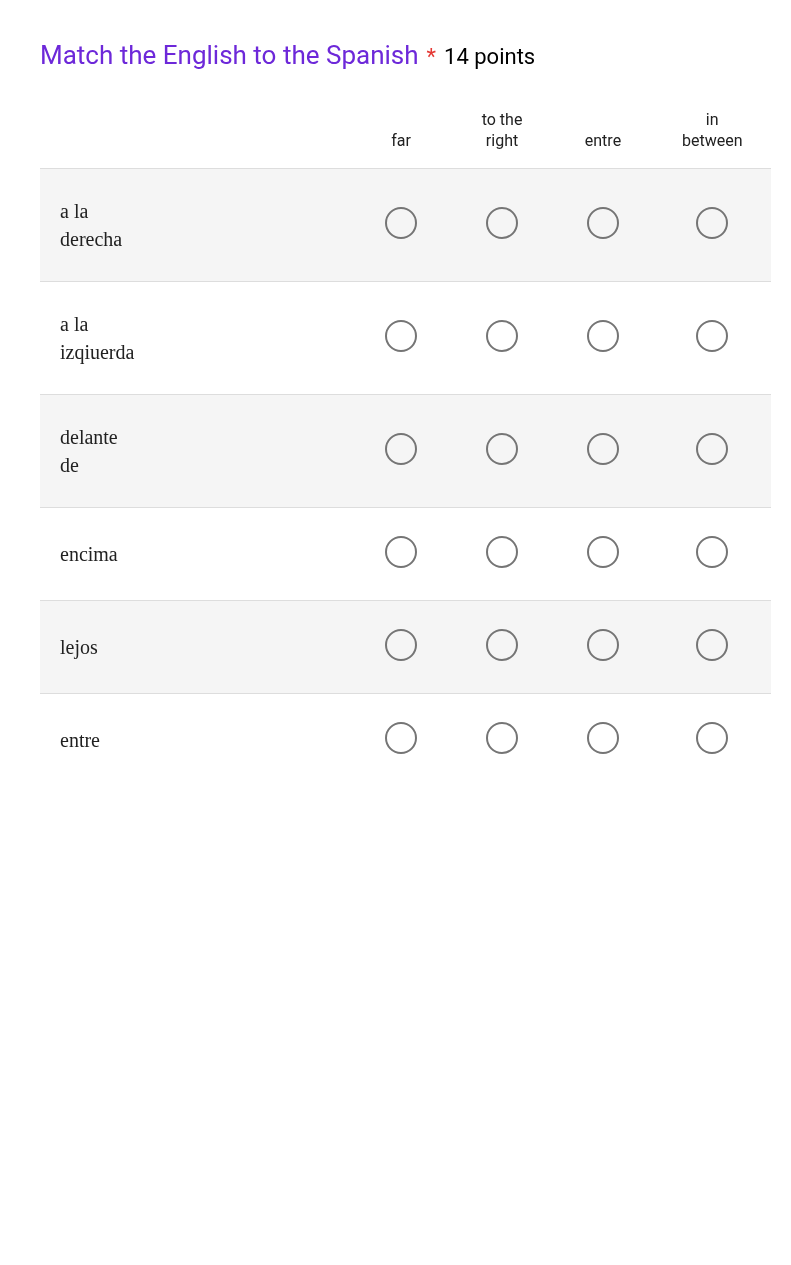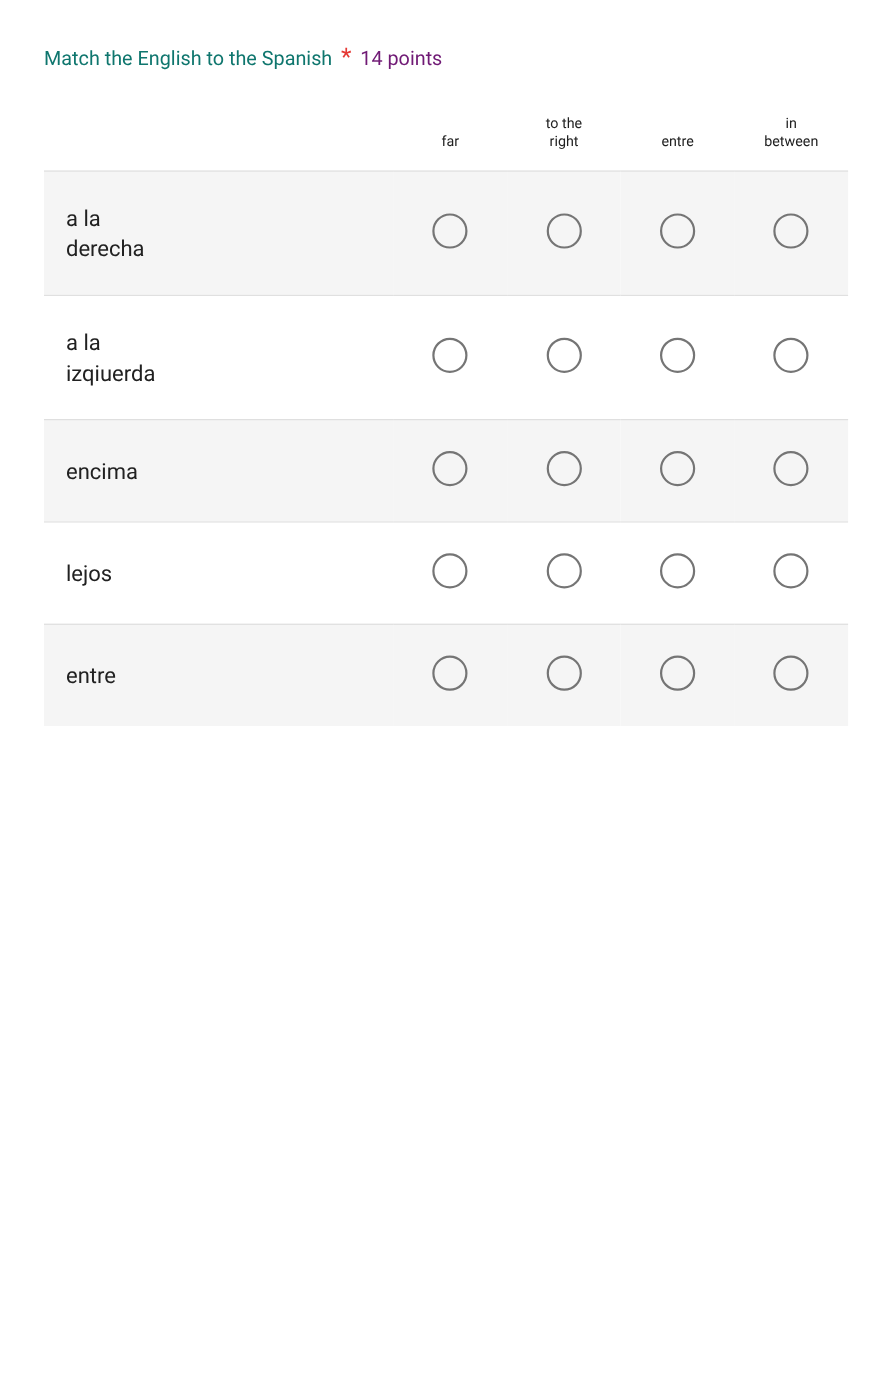--- a/index.html
+++ b/index.html
@@ -18,43 +18,43 @@
     }
 
     .page-header {
       display: flex;
       align-items: baseline;
       gap: 8px;
       margin-bottom: 40px;
     }
 
     .page-title {
-      font-size: 18px;
+      font-size: 26px;
       font-weight: 400;
-      color: #0f766e;
+      color: #6d28d9;
     }
 
     .required-star {
       color: #e53935;
       font-size: 22px;
     }
 
     .points-label {
-      font-size: 18px;
-      color: #701a75;
+      font-size: 22px;
+      color: #000000;
       font-weight: 400;
     }
 
     .match-table {
       width: 100%;
       border-collapse: collapse;
     }
 
     .match-table thead tr th {
-      font-size: 13px;
+      font-size: 16px;
       font-weight: 400;
       color: #212121;
       text-align: center;
       padding-bottom: 16px;
       vertical-align: bottom;
       line-height: 1.3;
     }
 
     .match-table thead tr th.label-col {
       text-align: left;
@@ -79,20 +79,21 @@
       vertical-align: middle;
     }
 
     .match-table tbody tr td.row-label {
       text-align: left;
       padding-left: 20px;
       font-size: 20px;
       font-weight: 400;
       color: #212121;
       line-height: 1.4;
+      font-family: Liberation Serif, serif;
     }
 
     .radio-circle {
       display: inline-block;
       width: 32px;
       height: 32px;
       border-radius: 50%;
       border: 2.5px solid #757575;
       background: transparent;
       cursor: pointer;
@@ -136,20 +137,27 @@
         <td><label for="radio-row1-in_between" class="radio-label"><span class="radio-circle"></span></label></td>
       </tr>
       <tr>
         <td class="row-label">a la<br>izqiuerda</td>
         <td><label for="radio-row2-far" class="radio-label"><span class="radio-circle"></span></label></td>
         <td><label for="radio-row2-to_the_right" class="radio-label"><span class="radio-circle"></span></label></td>
         <td><label for="radio-row2-near" class="radio-label"><span class="radio-circle"></span></label></td>
         <td><label for="radio-row2-in_between" class="radio-label"><span class="radio-circle"></span></label></td>
       </tr>
       <tr>
+        <td class="row-label">delante<br>de</td>
+        <td><label for="radio-row3-far" class="radio-label"><span class="radio-circle"></span></label></td>
+        <td><label for="radio-row3-to_the_right" class="radio-label"><span class="radio-circle"></span></label></td>
+        <td><label for="radio-row3-near" class="radio-label"><span class="radio-circle"></span></label></td>
+        <td><label for="radio-row3-in_between" class="radio-label"><span class="radio-circle"></span></label></td>
+      </tr>
+      <tr>
         <td class="row-label">encima</td>
         <td><label for="radio-row6-far" class="radio-label"><span class="radio-circle"></span></label></td>
         <td><label for="radio-row6-to_the_right" class="radio-label"><span class="radio-circle"></span></label></td>
         <td><label for="radio-row6-near" class="radio-label"><span class="radio-circle"></span></label></td>
         <td><label for="radio-row6-in_between" class="radio-label"><span class="radio-circle"></span></label></td>
       </tr>
       <tr>
         <td class="row-label">lejos</td>
         <td><label for="radio-row5-far" class="radio-label"><span class="radio-circle"></span></label></td>
         <td><label for="radio-row5-to_the_right" class="radio-label"><span class="radio-circle"></span></label></td>

